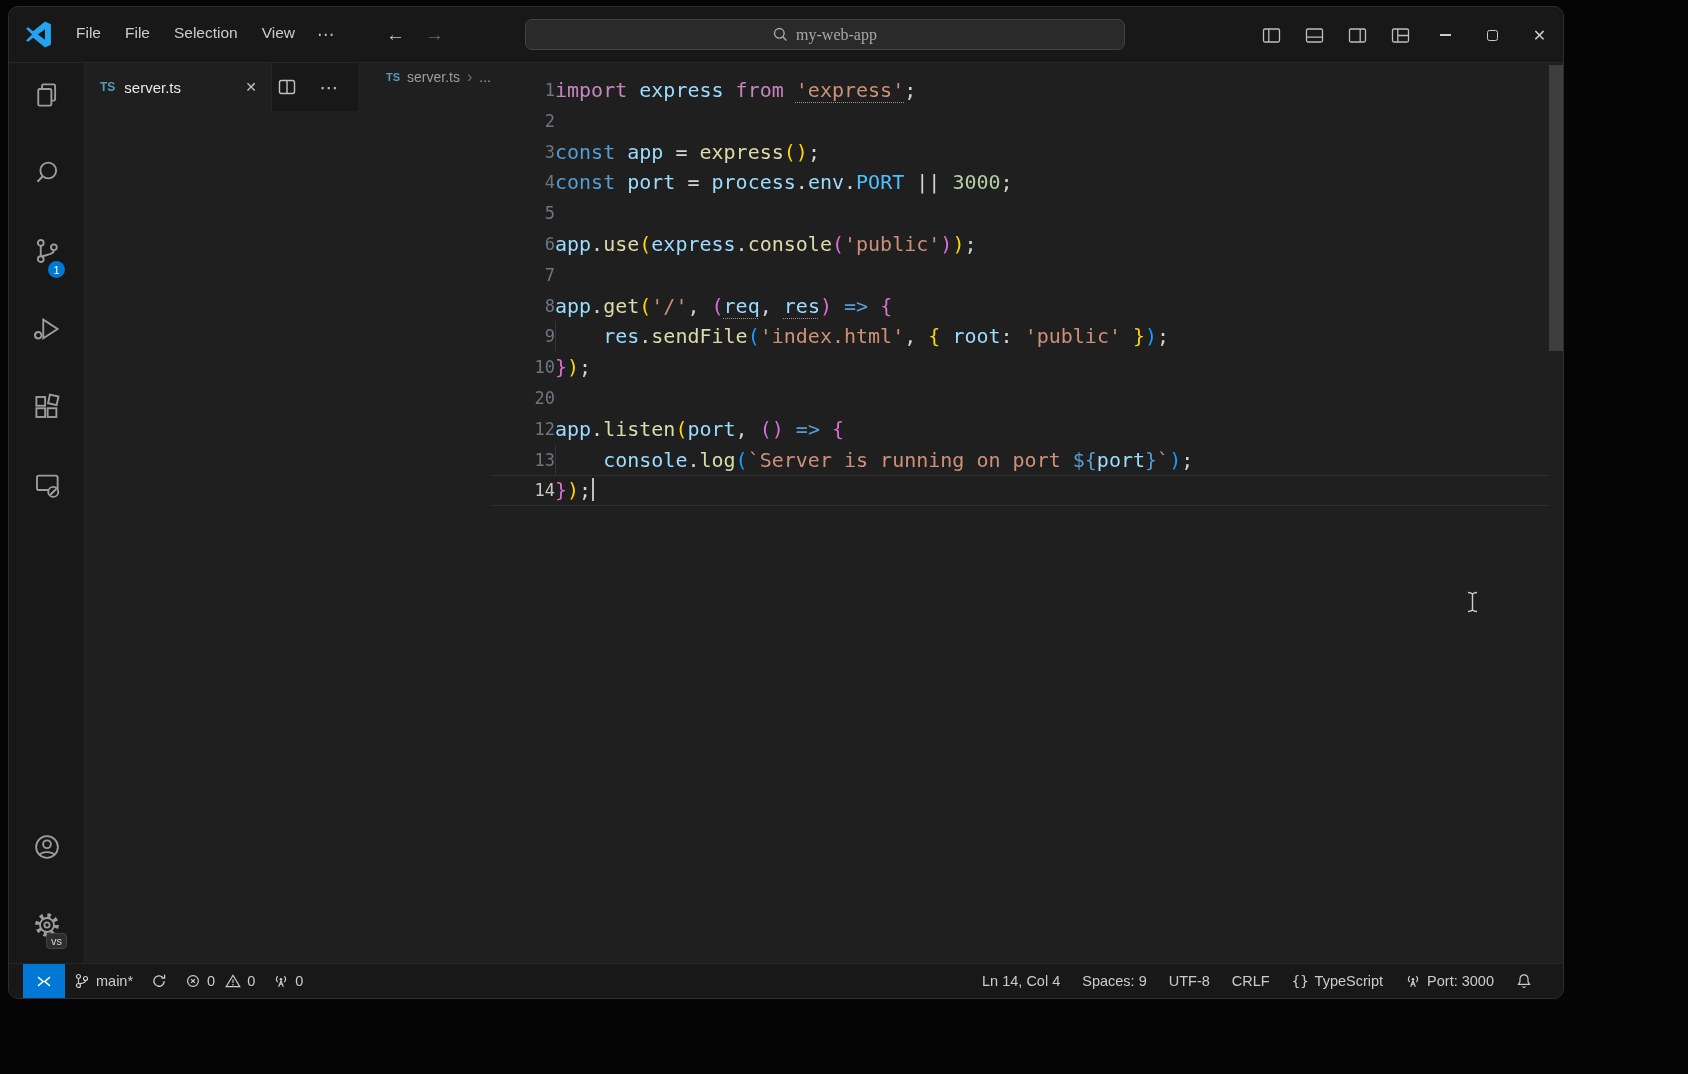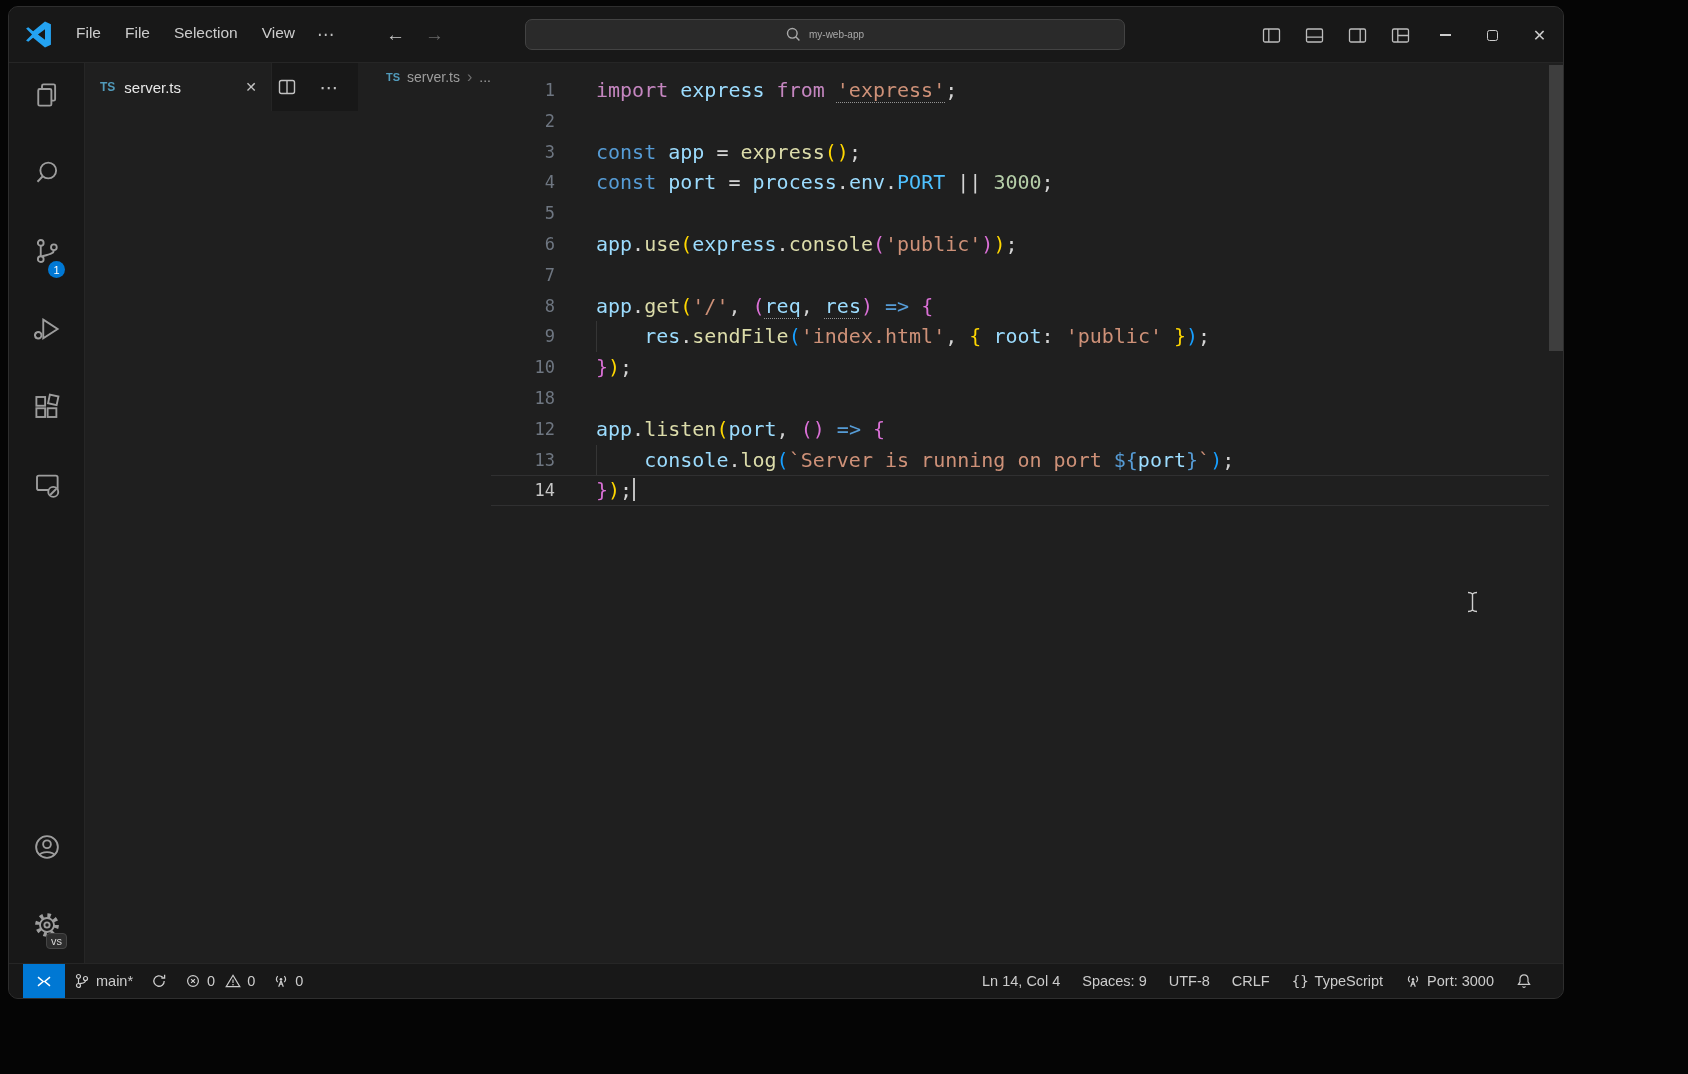--- a/index.html
+++ b/index.html
@@ -14,21 +14,21 @@
               display:flex; align-items:center; position:relative; }
   .logo { margin-left:16px; width:27px; height:27px; display:flex; align-items:center; }
   .menus { display:flex; margin-left:12px; font-size:15.5px; color:#cccccc; }
   .menu { padding:5px 12px; border-radius:5px; }
   .menu.overflow { padding:5px 10px; font-size:17px; color:#c0c0c0; }
   .nav { display:flex; gap:20px; margin-left:42px; font-size:19px; }
   .nav .back { color:#cccccc; }
   .nav .fwd  { color:#696969; }
   .cmdcenter { position:absolute; left:516px; top:12px; width:600px; height:31px; background:#2a2a2a;
                border:1px solid #434343; border-radius:7px; display:flex; align-items:center; justify-content:center;
-               gap:8px; color:#a9a9a9; font-size:10px; }
+               gap:8px; color:#a9a9a9; font-size:16px;font-family:Liberation Serif, serif; }
   .tb-right { position:absolute; right:0; top:0; height:56px; display:flex; align-items:center; }
   .tb-icon { width:43px; height:56px; display:flex; align-items:center; justify-content:center; }
   .win-btn { width:47px; height:56px; display:flex; align-items:center; justify-content:center; color:#cccccc; }
   .min-glyph { width:11px; height:1.3px; background:#cccccc; display:block; }
   .max-glyph { width:11px; height:11px; border:1.3px solid #cccccc; border-radius:2.5px; display:block; }
   .close-glyph { font-size:16px; }
 
   
   .main { flex:1; display:flex; min-height:0; }
   .activitybar { width:76px; background:#181818; border-right:1px solid #262626;
@@ -58,21 +58,21 @@
                 gap:7px; padding-left:28px; font-size:14px; color:#9d9d9d; }
   .bc-ts { font-size:11px; font-weight:700; color:var(--c-ts_icon); }
   .bc-sep { font-size:16px; color:#6e6e6e; }
 
   
   .editor-body { flex:1; position:relative; background:#1f1f1f; overflow:hidden; }
   .code-lines { position:absolute; top:12px; left:0; right:14px; }
   .code-line { height:30.8px; line-height:30.8px; display:flex; position:relative;
                font-family:"DejaVu Sans Mono",monospace; font-size:20px; }
   .ln { flex:0 0 64px; text-align:right; color:#6e7681; font-size:17px; }
-  .lt { margin-left:41px; white-space:pre; position:relative; }
+  .lt { white-space:pre; position:relative; }
   .guide { position:absolute; left:0; top:0; height:100%; width:1px; background:#353535; }
   .cur-ov { position:absolute; inset:0; border-top:1px solid #303031; border-bottom:1px solid #303031; pointer-events:none; }
   .code-line.current .ln { color:#c6c6c6; }
   .caret { display:inline-block; width:2px; height:23px; background:#bfbfbf; vertical-align:-4px; margin-left:1px; }
   .underl { text-decoration:underline dotted rgba(210,210,210,.65); text-decoration-thickness:1px; text-underline-offset:5px; }
 
   .tok-k  { color:var(--c-k);  } .tok-kb { color:var(--c-kb); }
   .tok-v  { color:var(--c-v);  } .tok-cst{ color:var(--c-cst);}
   .tok-f  { color:var(--c-f);  } .tok-s  { color:var(--c-s);  }
   .tok-n  { color:var(--c-n);  } .tok-p  { color:var(--c-p);  }
@@ -292,21 +292,21 @@
             </div>
             <div class="code-line">
               <span class="ln">9</span>
               <span class="lt"><span class="guide"></span><span class="tok-p">    </span><span class="tok-v">res</span><span class="tok-p">.</span><span class="tok-f">sendFile</span><span class="tok-b3">(</span><span class="tok-s">'index.html'</span><span class="tok-p">, </span><span class="tok-b1">{ </span><span class="tok-v">root</span><span class="tok-p">: </span><span class="tok-s">'public'</span><span class="tok-b1"> }</span><span class="tok-b3">)</span><span class="tok-p">;</span></span>
             </div>
             <div class="code-line">
               <span class="ln">10</span>
               <span class="lt"><span class="tok-b2">}</span><span class="tok-b1">)</span><span class="tok-p">;</span></span>
             </div>
             <div class="code-line">
-              <span class="ln">18</span>
+              <span class="ln">20</span>
               <span class="lt"></span>
             </div>
             <div class="code-line">
               <span class="ln">12</span>
               <span class="lt"><span class="tok-v">app</span><span class="tok-p">.</span><span class="tok-f">listen</span><span class="tok-b1">(</span><span class="tok-v">port</span><span class="tok-p">, </span><span class="tok-b2">()</span><span class="tok-p"> </span><span class="tok-kb">=&gt;</span><span class="tok-p"> </span><span class="tok-b2">{</span></span>
             </div>
             <div class="code-line">
               <span class="ln">13</span>
               <span class="lt"><span class="guide"></span><span class="tok-p">    </span><span class="tok-v">console</span><span class="tok-p">.</span><span class="tok-f">log</span><span class="tok-b3">(</span><span class="tok-s">`Server is running on port </span><span class="tok-kb">${</span><span class="tok-v">port</span><span class="tok-kb">}</span><span class="tok-s">`</span><span class="tok-b3">)</span><span class="tok-p">;</span></span>
             </div>

